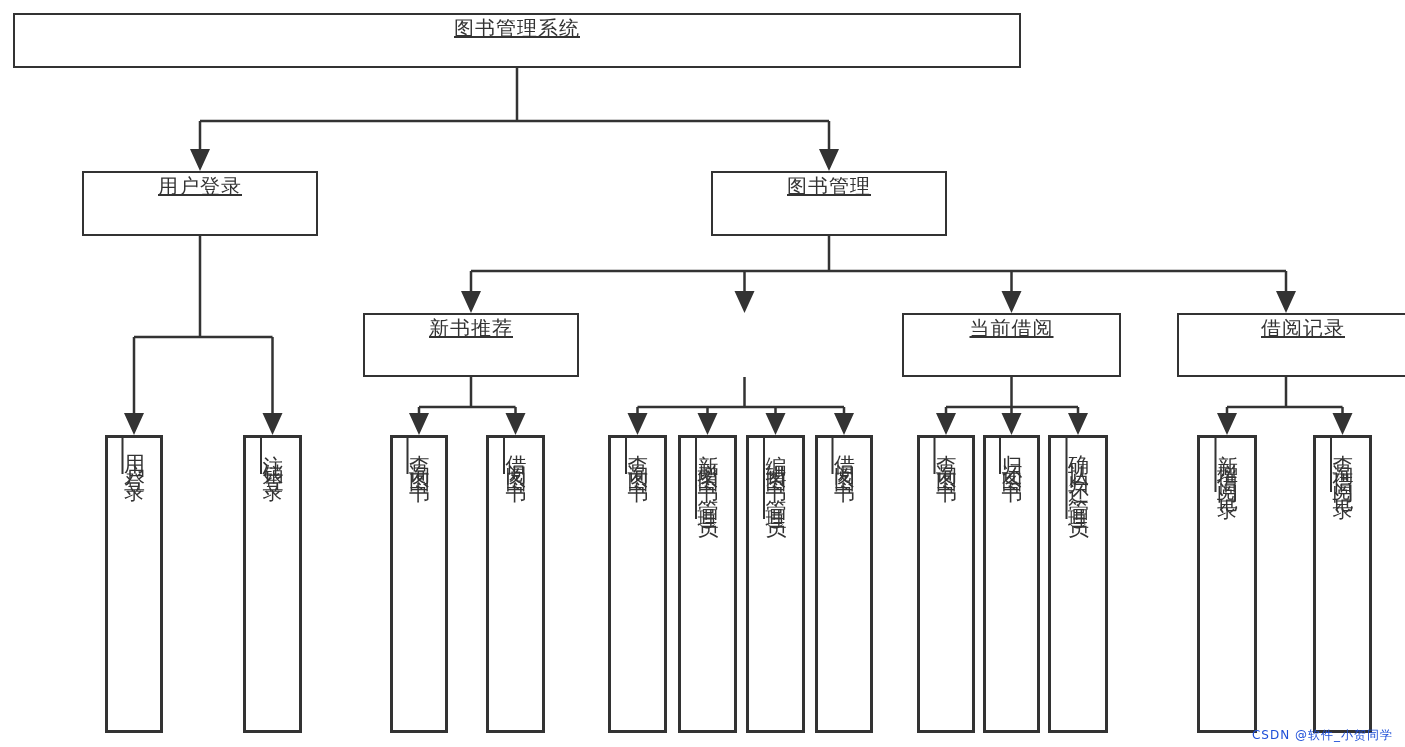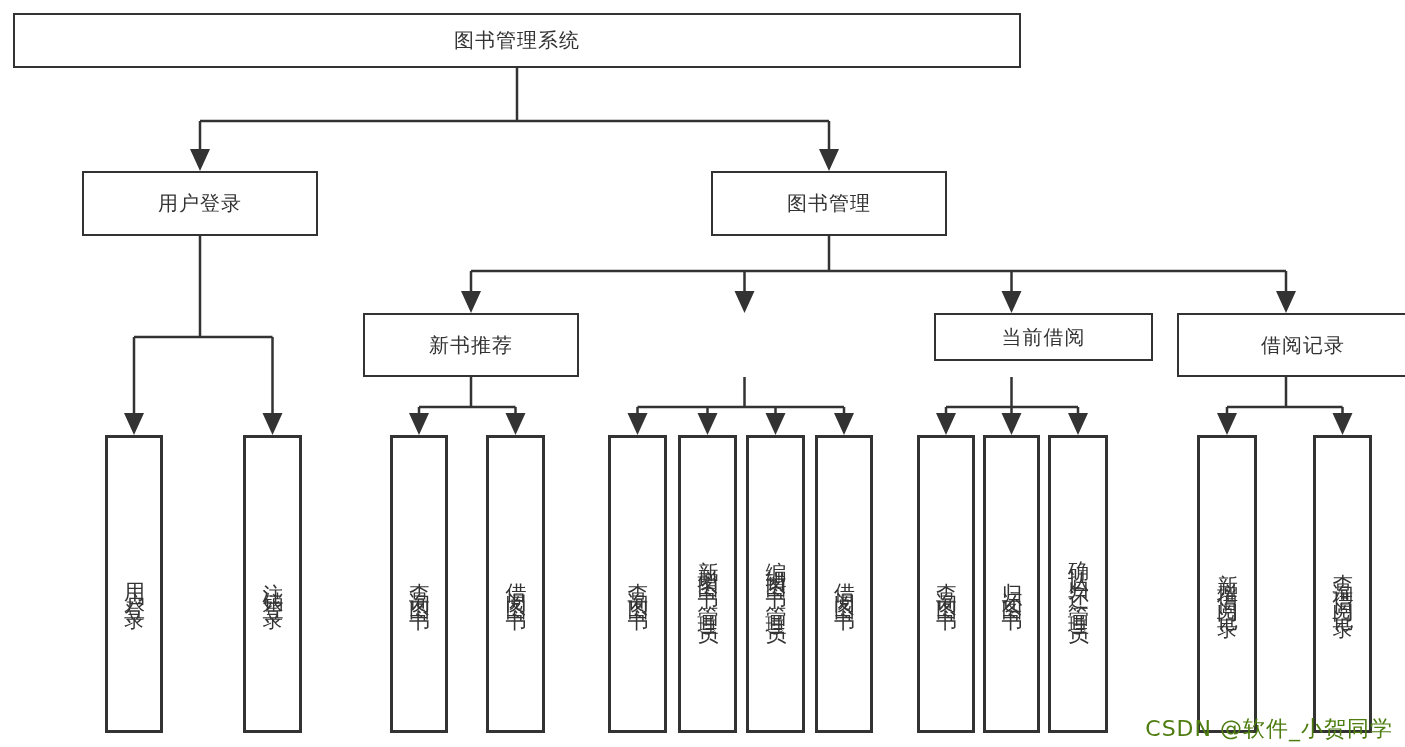--- a/index.html
+++ b/index.html
@@ -10,42 +10,42 @@
     font-family:"DejaVu Sans","Liberation Sans",sans-serif;
     color:#333333;
     overflow:hidden;
   }
   svg.connectors{position:absolute;left:0;top:0;width:1405px;height:747px;}
   .node{
     position:absolute;
     background:#ffffff;
     box-sizing:border-box;
     display:flex;
-    align-items:center;
     justify-content:center;
     border:3px solid #333333;
     z-index:2;
+    text-decoration:underline;
   }
   .node.h{font-size:20px;letter-spacing:1px;}
   .node.root{border-width:2.5px;}
   .node.lv2,.node.lv3{border-width:2.5px;}
   .vtext{
     writing-mode:vertical-rl;
     text-orientation:mixed;
     font-size:21px;
     letter-spacing:9px;
     line-height:1;
     white-space:nowrap;
   }
   .watermark{
     position:absolute;
     right:12px;
     bottom:3px;
-    font-size:22px;
-    color:#4d7c0f;
+    font-size:12px;
+    color:#1d4ed8;
     letter-spacing:1px;
     z-index:6;
   }
 </style>
 </head>
 <body>
 
 <div class="stage">
 
   <svg class="connectors" viewBox="0 0 1405 747" fill="none">
@@ -93,21 +93,21 @@
   <div class="node h lv2" style="left:82px;top:171px;width:236px;height:65px">
     <span>用户登录</span>
   </div>
   <div class="node h lv2" style="left:711px;top:171px;width:236px;height:65px">
     <span>图书管理</span>
   </div>
 
   <div class="node h lv3" style="left:363px;top:313px;width:216px;height:64px">
     <span>新书推荐</span>
   </div>
-  <div class="node h lv3" style="left:934px;top:313px;width:219px;height:48px">
+  <div class="node h lv3" style="left:902px;top:313px;width:219px;height:64px">
     <span>当前借阅</span>
   </div>
   <div class="node h lv3" style="left:1177px;top:313px;width:252px;height:64px">
     <span>借阅记录</span>
   </div>
 
   <div class="node v" style="left:105px;top:435px;width:58px;height:298px">
     <span class="vtext">用户登录</span>
   </div>
   <div class="node v" style="left:243px;top:435px;width:59px;height:298px">

